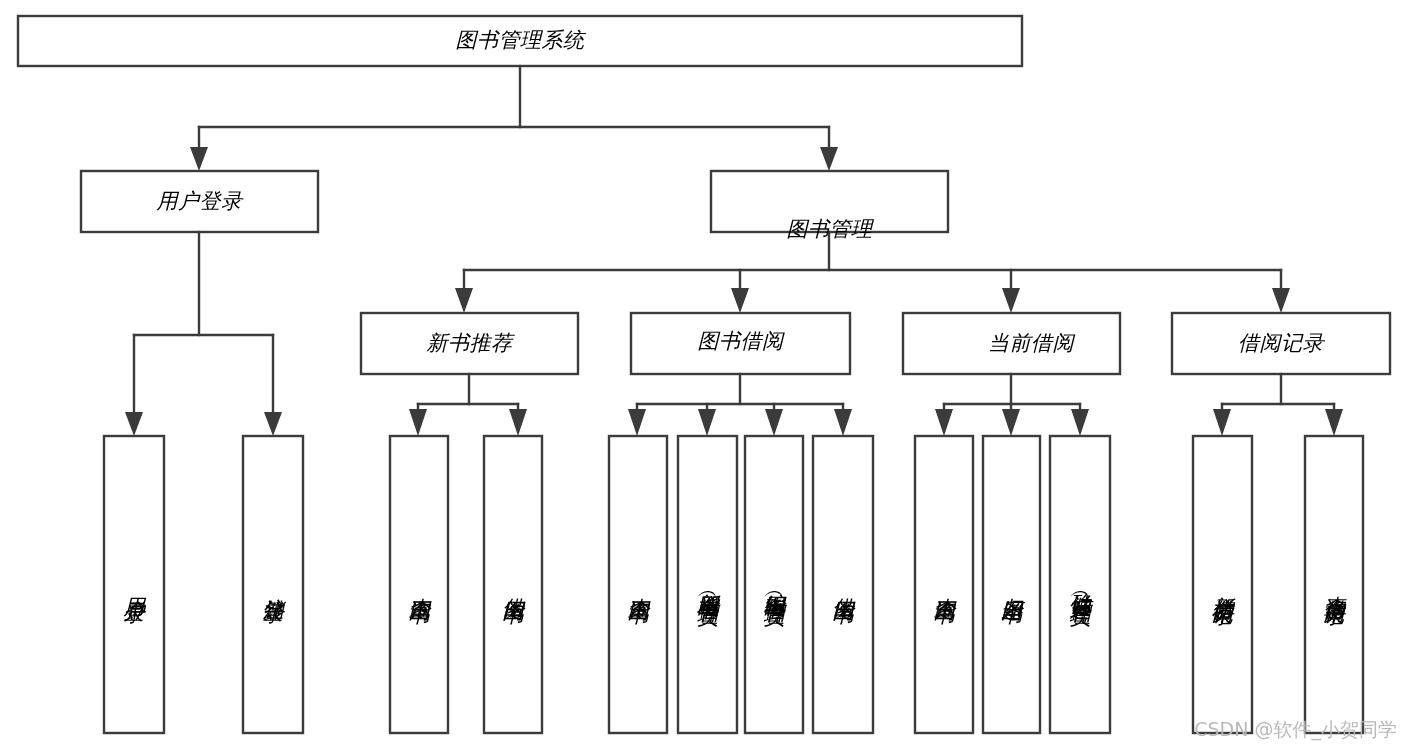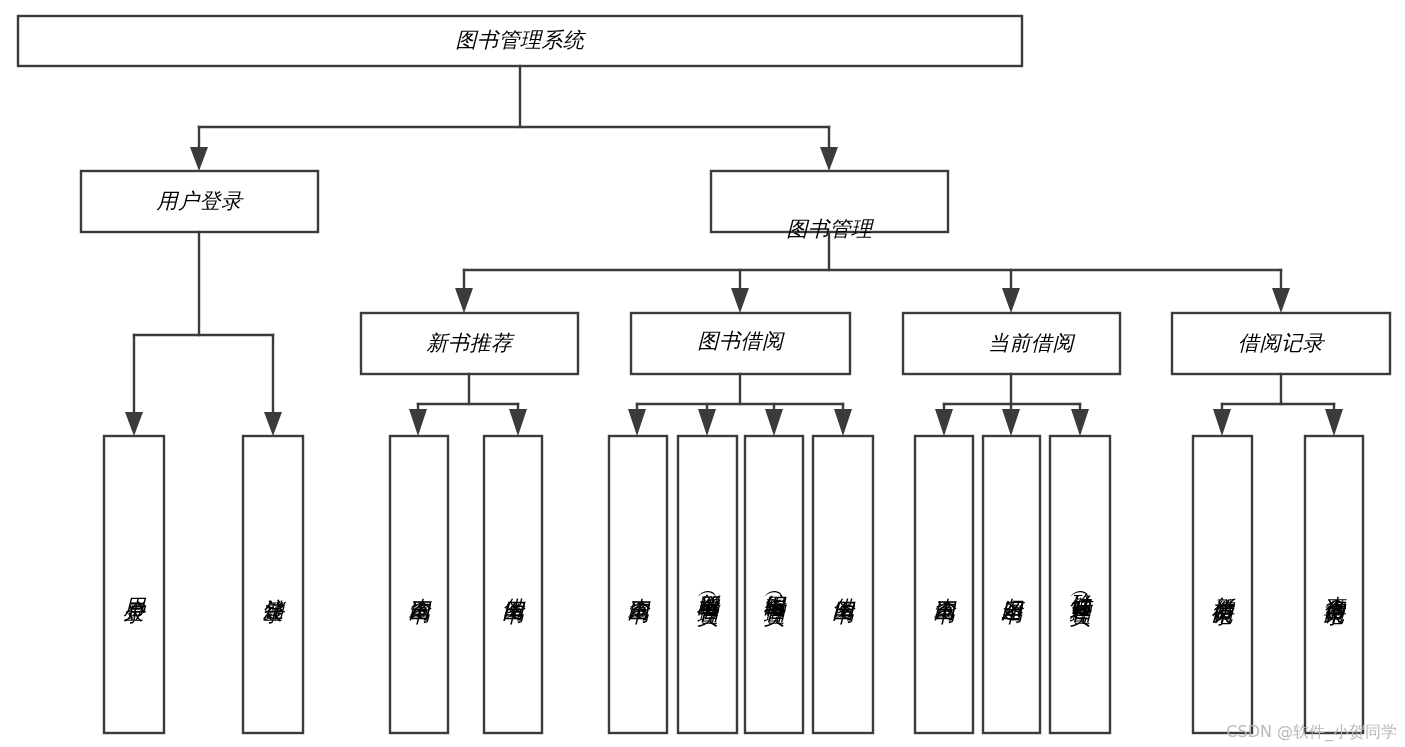--- a/index.html
+++ b/index.html
@@ -60,21 +60,21 @@
     text-orientation: upright;
     font-size: 21px;
     letter-spacing: 2px;
     align-items: center;
     justify-content: center;
   }
   .watermark {
     position: absolute;
     right: 8px;
     bottom: 4px;
-    font-size: 16px;
+    font-size: 19px;
     color: #b9b9b9;
     white-space: nowrap;
     user-select: none;
     margin-left: 19px;
   }
 </style>
 </head>
 <body>
 
 <div id="diagram-root">

